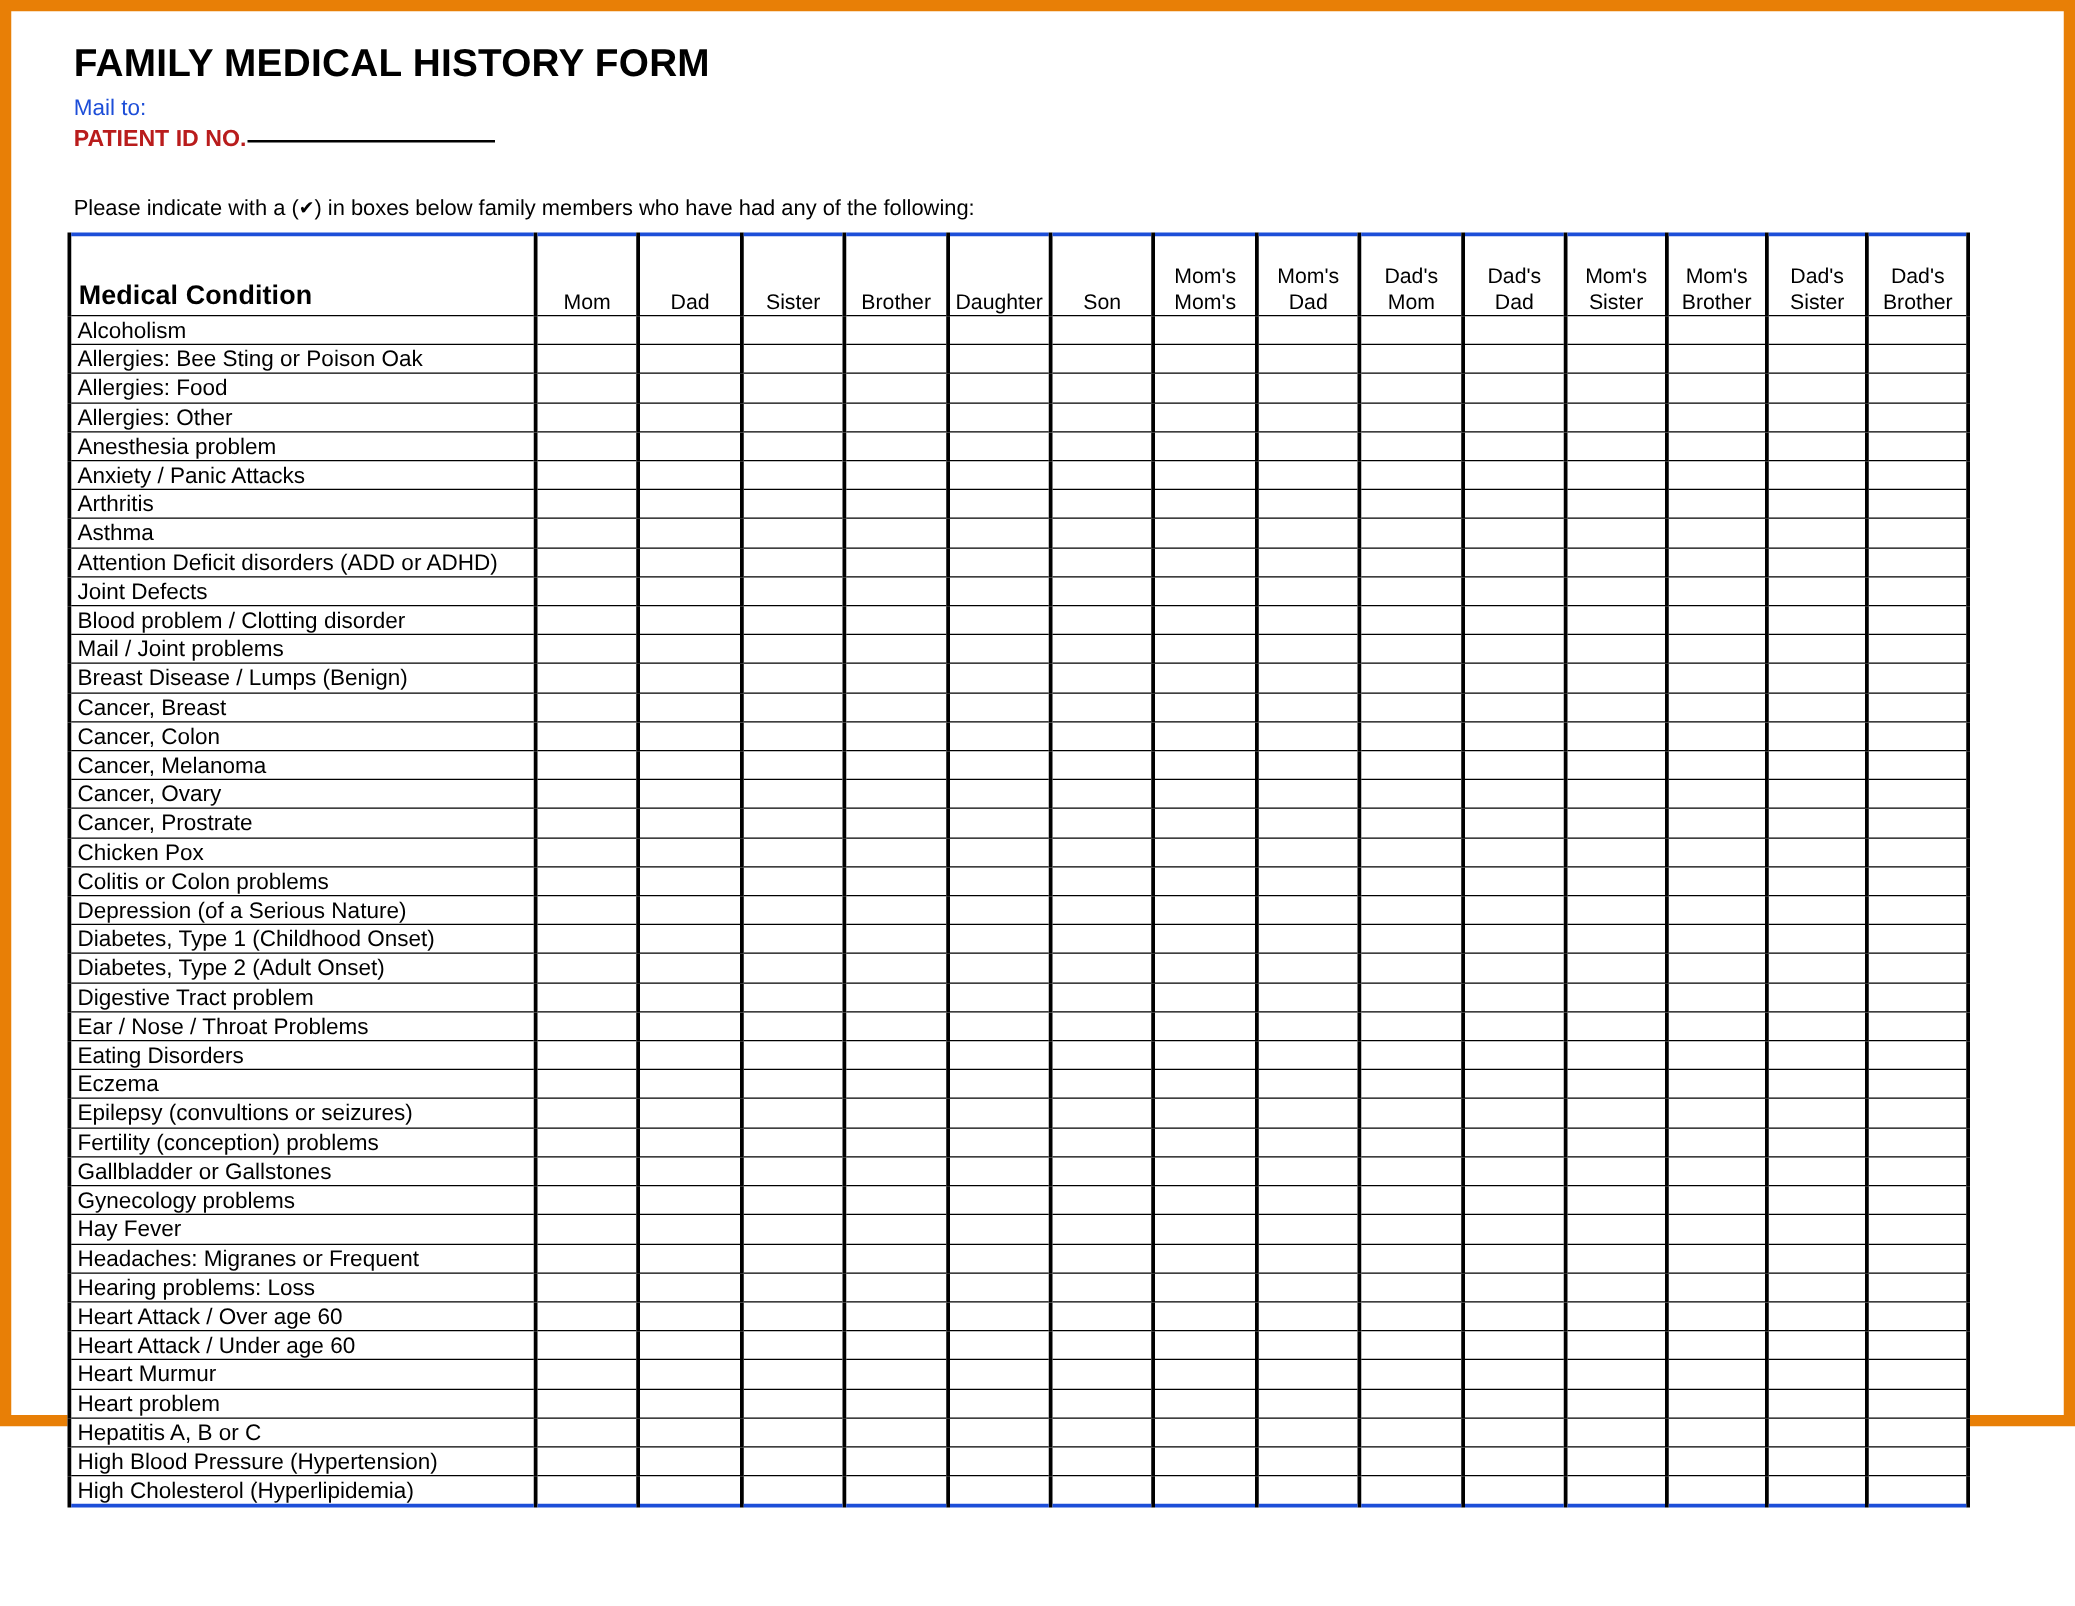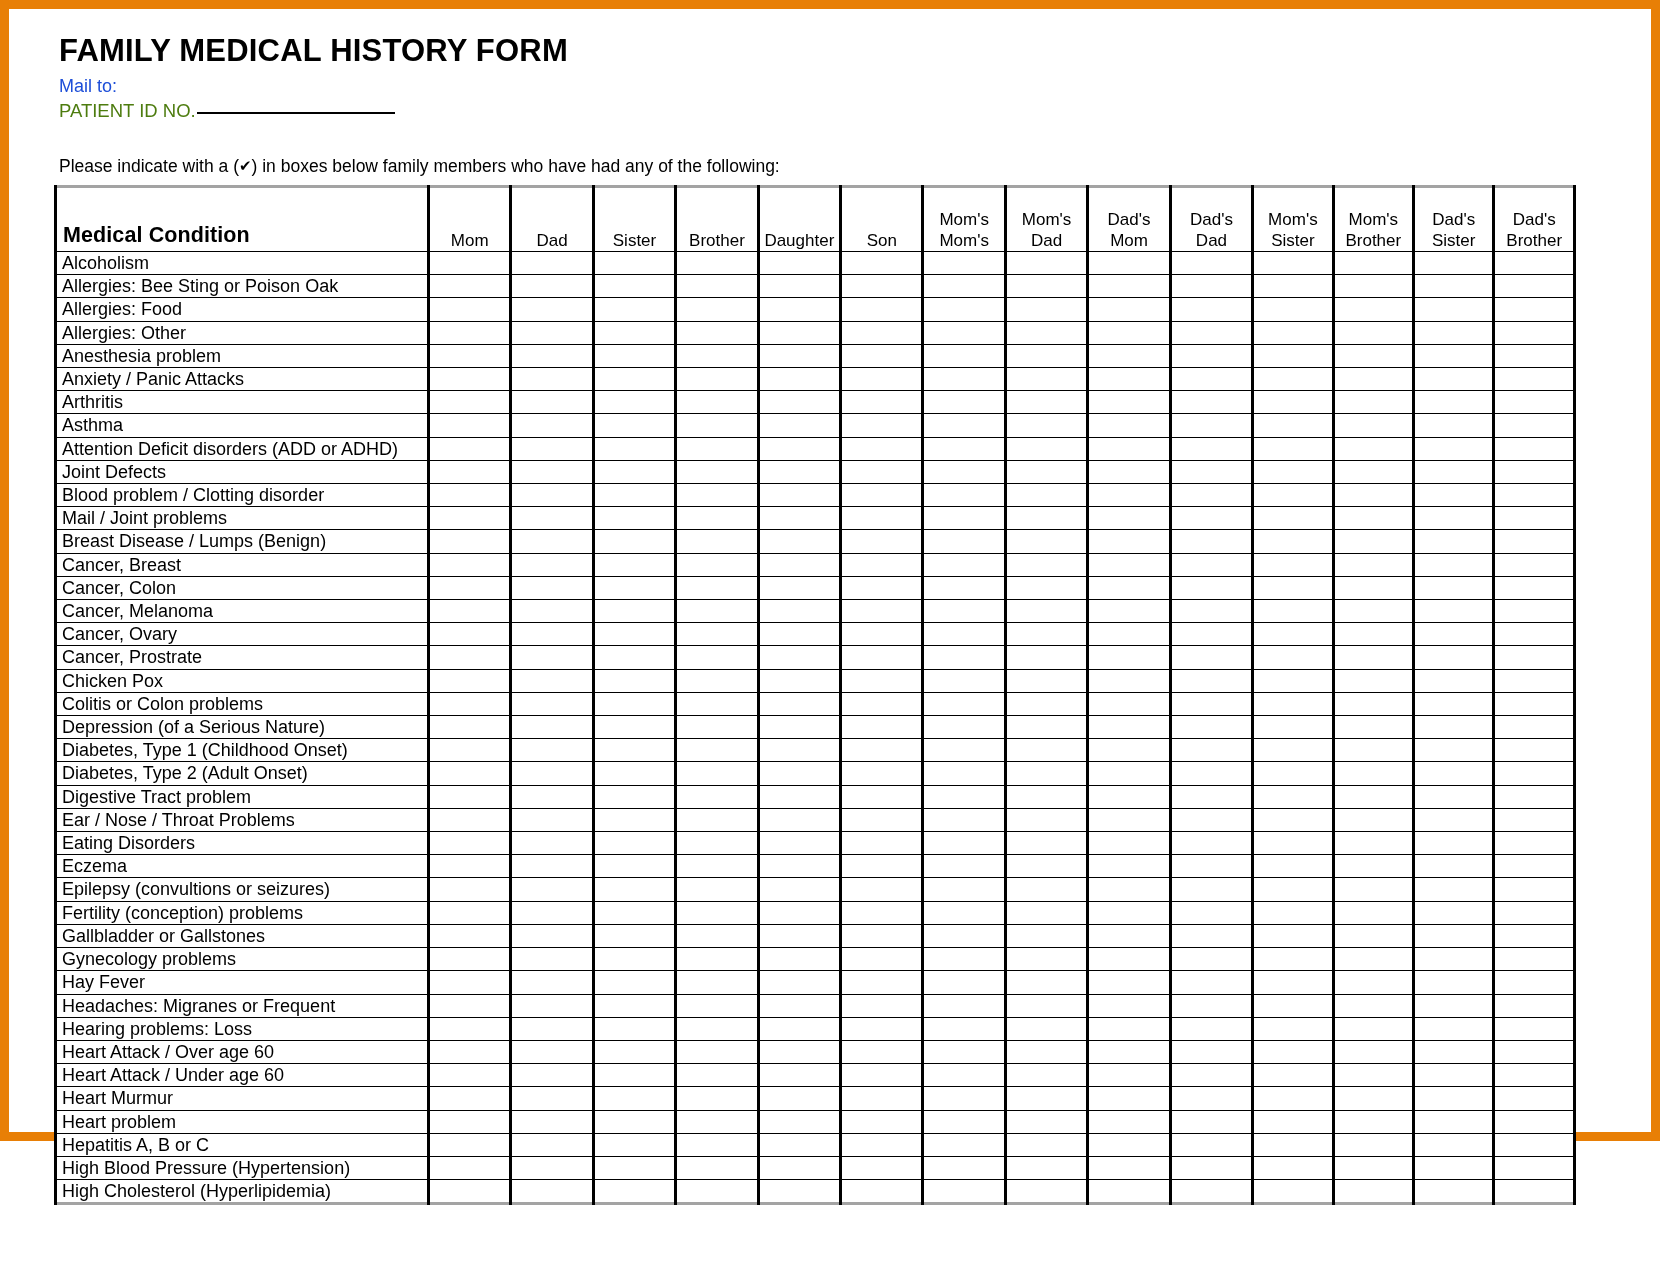--- a/index.html
+++ b/index.html
@@ -39,24 +39,25 @@
     line-height: 42px;
   }
   .mailto {
     font-size: 18px;
     color: #1d4ed8;
     padding-left: 11px;
     line-height: 24px;
   }
   .patientid {
     font-size: 18.5px;
-    color: #4d7c0f;
+    color: #b91c1c;
     padding-left: 11px;
     line-height: 25px;
     white-space: nowrap;
+    font-weight: bold;
   }
   .patientid .rule {
     display: inline-block;
     width: 198px;
     border-bottom: 2px solid #000;
     margin-left: 1px;
     position: relative;
     top: -3px;
   }
   .instruction {
@@ -82,21 +83,21 @@
   }
   table.grid th, table.grid td {
     border-left: 3px solid #000;
     border-right: 3px solid #000;
     border-top: 1.6px solid #000;
     border-bottom: 1.6px solid #000;
     padding: 0;
     background: #ffffff;
   }
   table.grid {
-    border: 3px solid #a3a3a3;
+    border: 3px solid #1d4ed8;
   }
   thead th {
     border-top: 3px solid #000;
     border-bottom: 3px solid #000;
     vertical-align: bottom;
     text-align: center;
     font-weight: normal;
     font-size: 17px;
     height: 58px;
     line-height: 21px;

